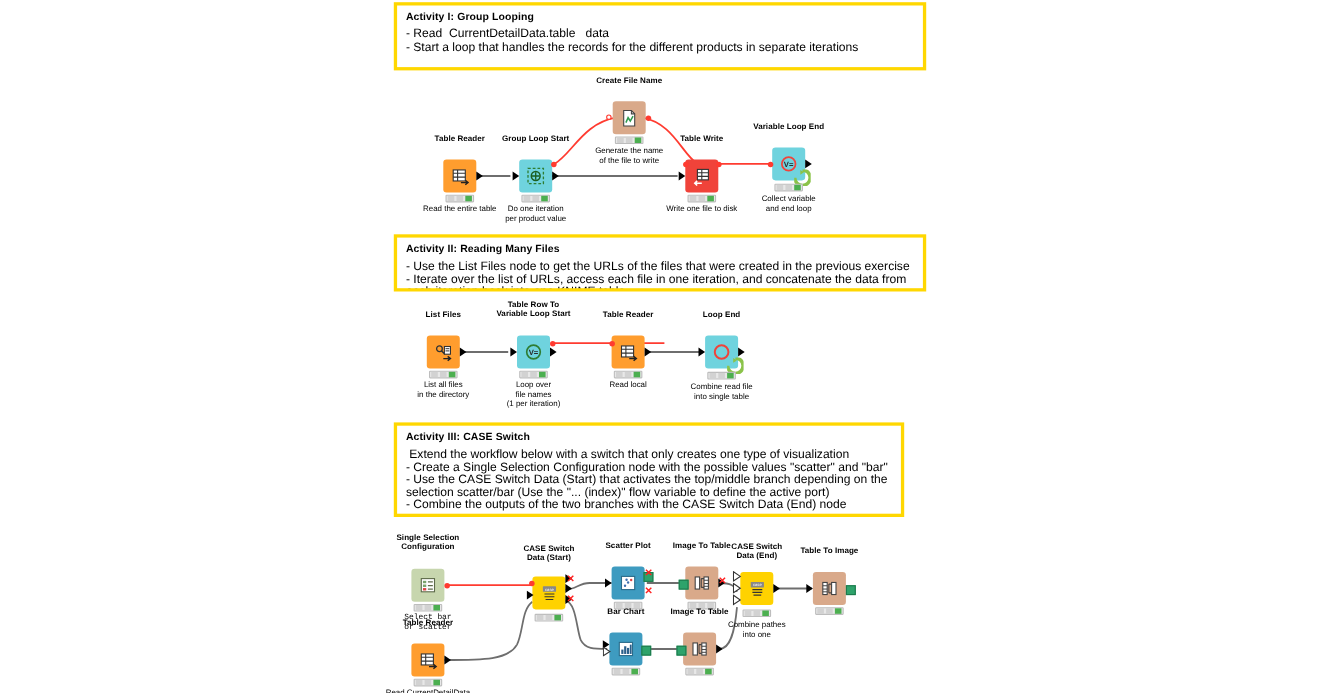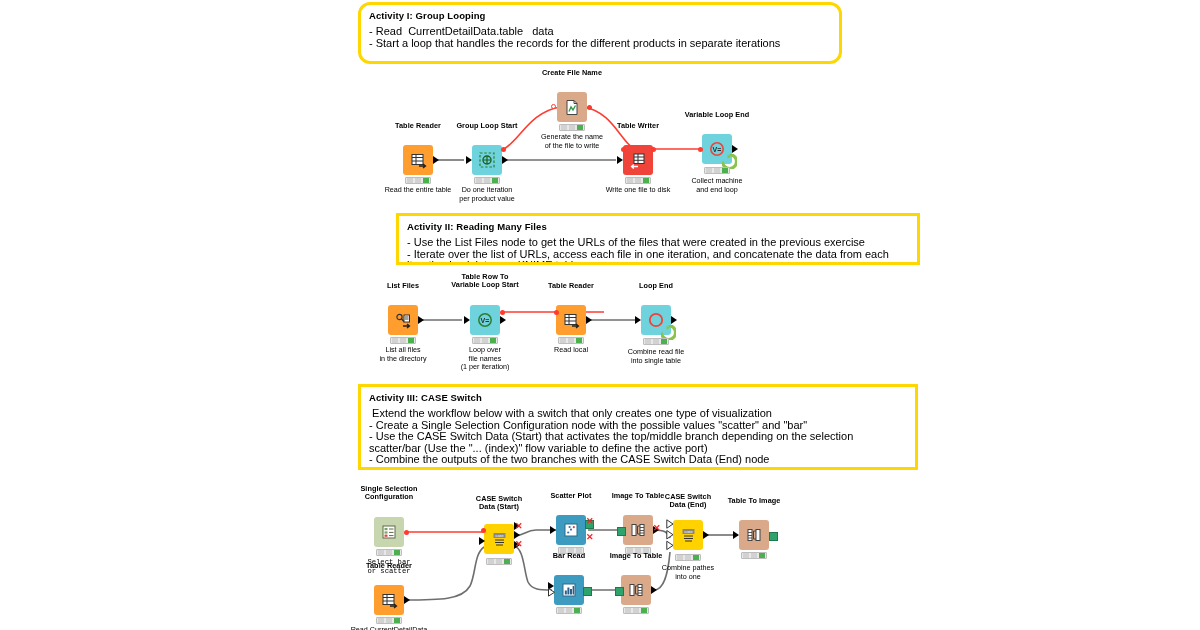--- a/index.html
+++ b/index.html
@@ -95,21 +95,21 @@
   
   .recycle{
     position:absolute;left:6px;top:6px;width:15px;height:15px;
   }
 </style>
 </head>
 <body>
 
 <div class="page">
 
-  <div class="activity" style="left:358px;top:2px;width:484px;height:62px;border-radius:12px;">
+  <div class="activity" style="left:358px;top:2px;width:484px;height:62px;">
     <div class="title">Activity I: Group Looping</div>
     <div class="line">- Read  CurrentDetailData.table   data</div>
     <div class="line">- Start a loop that handles the records for the different products in separate iterations</div>
   </div>
 
   <div class="wf" style="left:0px;top:0px;width:1200px;height:200px;">
 
     <svg class="edge" width="1200" height="200">
 
       <path d="M 434 160 L 464 160" stroke="#6E6E6E" stroke-width="1.6" fill="none"></path>
@@ -178,21 +178,21 @@
       <div class="status">
           <i></i>
           <i></i>
           <i class="green"></i>
         </div>
       <div class="ndesc" style="white-space:pre-line;">Generate the name
 of the file to write</div>
     </div>
 
     <div class="node" style="left:638px;top:160px;">
-      <div class="nlabel">Table Writer</div>
+      <div class="nlabel">Table Write</div>
       <div class="nbody" style="background:#F0433A;">
         <svg width="17" height="17" viewBox="0 0 17 17">
           <rect x="4" y="2" width="10" height="9.5" fill="#fff" stroke="#333" stroke-width="1"></rect>
           <line x1="4" y1="5" x2="14" y2="5" stroke="#333" stroke-width="1"></line>
           <line x1="8" y1="2" x2="8" y2="11.5" stroke="#333" stroke-width="1"></line>
           <line x1="4" y1="8.3" x2="14" y2="8.3" stroke="#333" stroke-width="1"></line>
           <path d="M 2 14.5 L 8 14.5 M 3.8 12.4 L 1.6 14.5 L 3.8 16.6" stroke="#fff" stroke-width="1.4" fill="none"></path>
         </svg>
       </div>
       <div class="port in-tri"></div>
@@ -218,26 +218,26 @@
       <div class="port out-tri"></div>
       <svg class="recycle" viewBox="0 0 16 16" style="left:5px;top:5px;">
         <path d="M 8 0.5 A 7.5 7.5 0 1 1 0.5 8" fill="none" stroke="#8BC34A" stroke-width="3.4"></path>
         <path d="M 8 1.2 l -3.6 -2.3 l 0 4.6 z" fill="#8BC34A" transform="translate(1.5,1.6)"></path>
       </svg>
       <div class="status" style="top:18px;">
           <i></i>
           <i></i>
           <i class="green"></i>
         </div>
-      <div class="ndesc" style="white-space:pre-line;top:28px;">Collect machine
+      <div class="ndesc" style="white-space:pre-line;top:28px;">Collect variable
 and end loop</div>
     </div>
   </div>
 
-  <div class="activity" style="left:358px;top:213px;width:524px;height:52px;margin-left:38px;">
+  <div class="activity" style="left:358px;top:213px;width:484px;height:52px;">
     <div class="title">Activity II: Reading Many Files</div>
     <div class="line">- Use the List Files node to get the URLs of the files that were created in the previous exercise</div>
     <div class="line wrap">- Iterate over the list of URLs, access each file in one iteration, and concatenate the data from each iteration back into one KNIME table</div>
   </div>
 
   <div class="wf" style="left:0px;top:270px;width:1200px;height:100px;">
 
     <svg class="edge" width="1200" height="100">
 
       <path d="M 420 50 L 462 50" stroke="#6E6E6E" stroke-width="1.6" fill="none"></path>
@@ -328,21 +328,21 @@
       <div class="status" style="top:18px;">
           <i></i>
           <i></i>
           <i class="green"></i>
         </div>
       <div class="ndesc" style="white-space:pre-line;top:28px;">Combine read file
 into single table</div>
     </div>
   </div>
 
-  <div class="activity" style="left:358px;top:384px;width:560px;height:86px;">
+  <div class="activity" style="left:358px;top:384px;width:464px;height:86px;">
     <div class="title">Activity III: CASE Switch</div>
     <div class="line"> Extend the workflow below with a switch that only creates one type of visualization</div>
     <div class="line">- Create a Single Selection Configuration node with the possible values "scatter" and "bar"</div>
     <div class="line wrap">- Use the CASE Switch Data (Start) that activates the top/middle branch depending on the selection scatter/bar (Use the "... (index)" flow variable to define the active port)</div>
     <div class="line">- Combine the outputs of the two branches with the CASE Switch Data (End) node</div>
   </div>
 
   <div class="wf" style="left:0px;top:490px;width:1200px;height:140px;">
 
     <svg class="edge" width="1200" height="140">
@@ -472,21 +472,21 @@
       <div class="port out-tri"></div>
       <div class="xmark" style="left:15px;top:-6px;">✕</div>
       <div class="status">
           <i></i>
           <i></i>
           <i></i>
         </div>
     </div>
 
     <div class="node" style="left:569px;top:100px;">
-      <div class="nlabel">Bar Read</div>
+      <div class="nlabel">Bar Chart</div>
       <div class="nbody" style="background:#3E9BC0;">
         <svg width="16" height="16" viewBox="0 0 16 16">
           <rect x="2" y="2" width="12" height="12" fill="#fff" stroke="#2a6c8a" stroke-width="1"></rect>
           <rect x="3.8" y="8.5" width="2" height="4" fill="#2b5f8a"></rect>
           <rect x="6.4" y="5.5" width="2" height="7" fill="#2b5f8a"></rect>
           <rect x="9" y="7" width="2" height="5.5" fill="#2b5f8a"></rect>
           <rect x="11.6" y="4" width="1.6" height="8.5" fill="#2b5f8a"></rect>
         </svg>
       </div>
       <div class="port in-tri" style="top:-8px;"></div>

